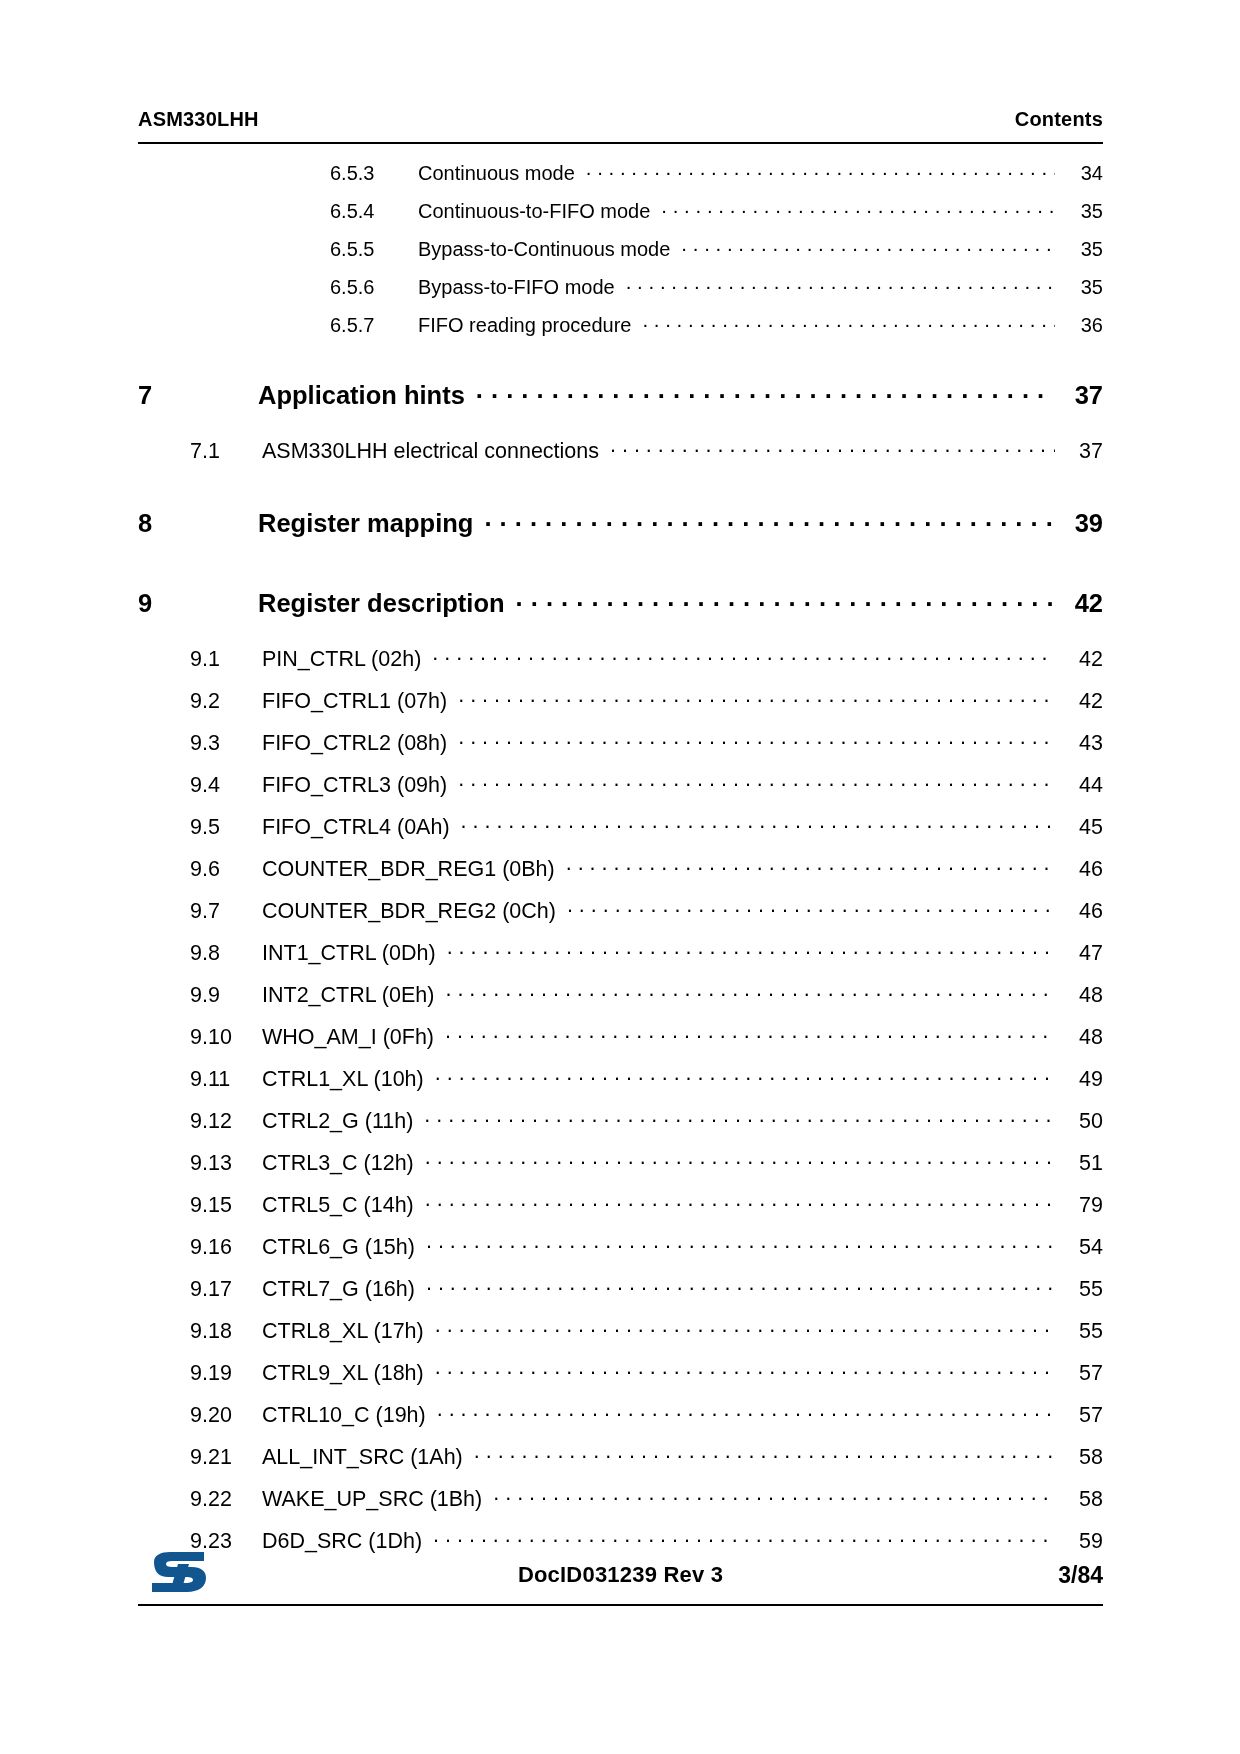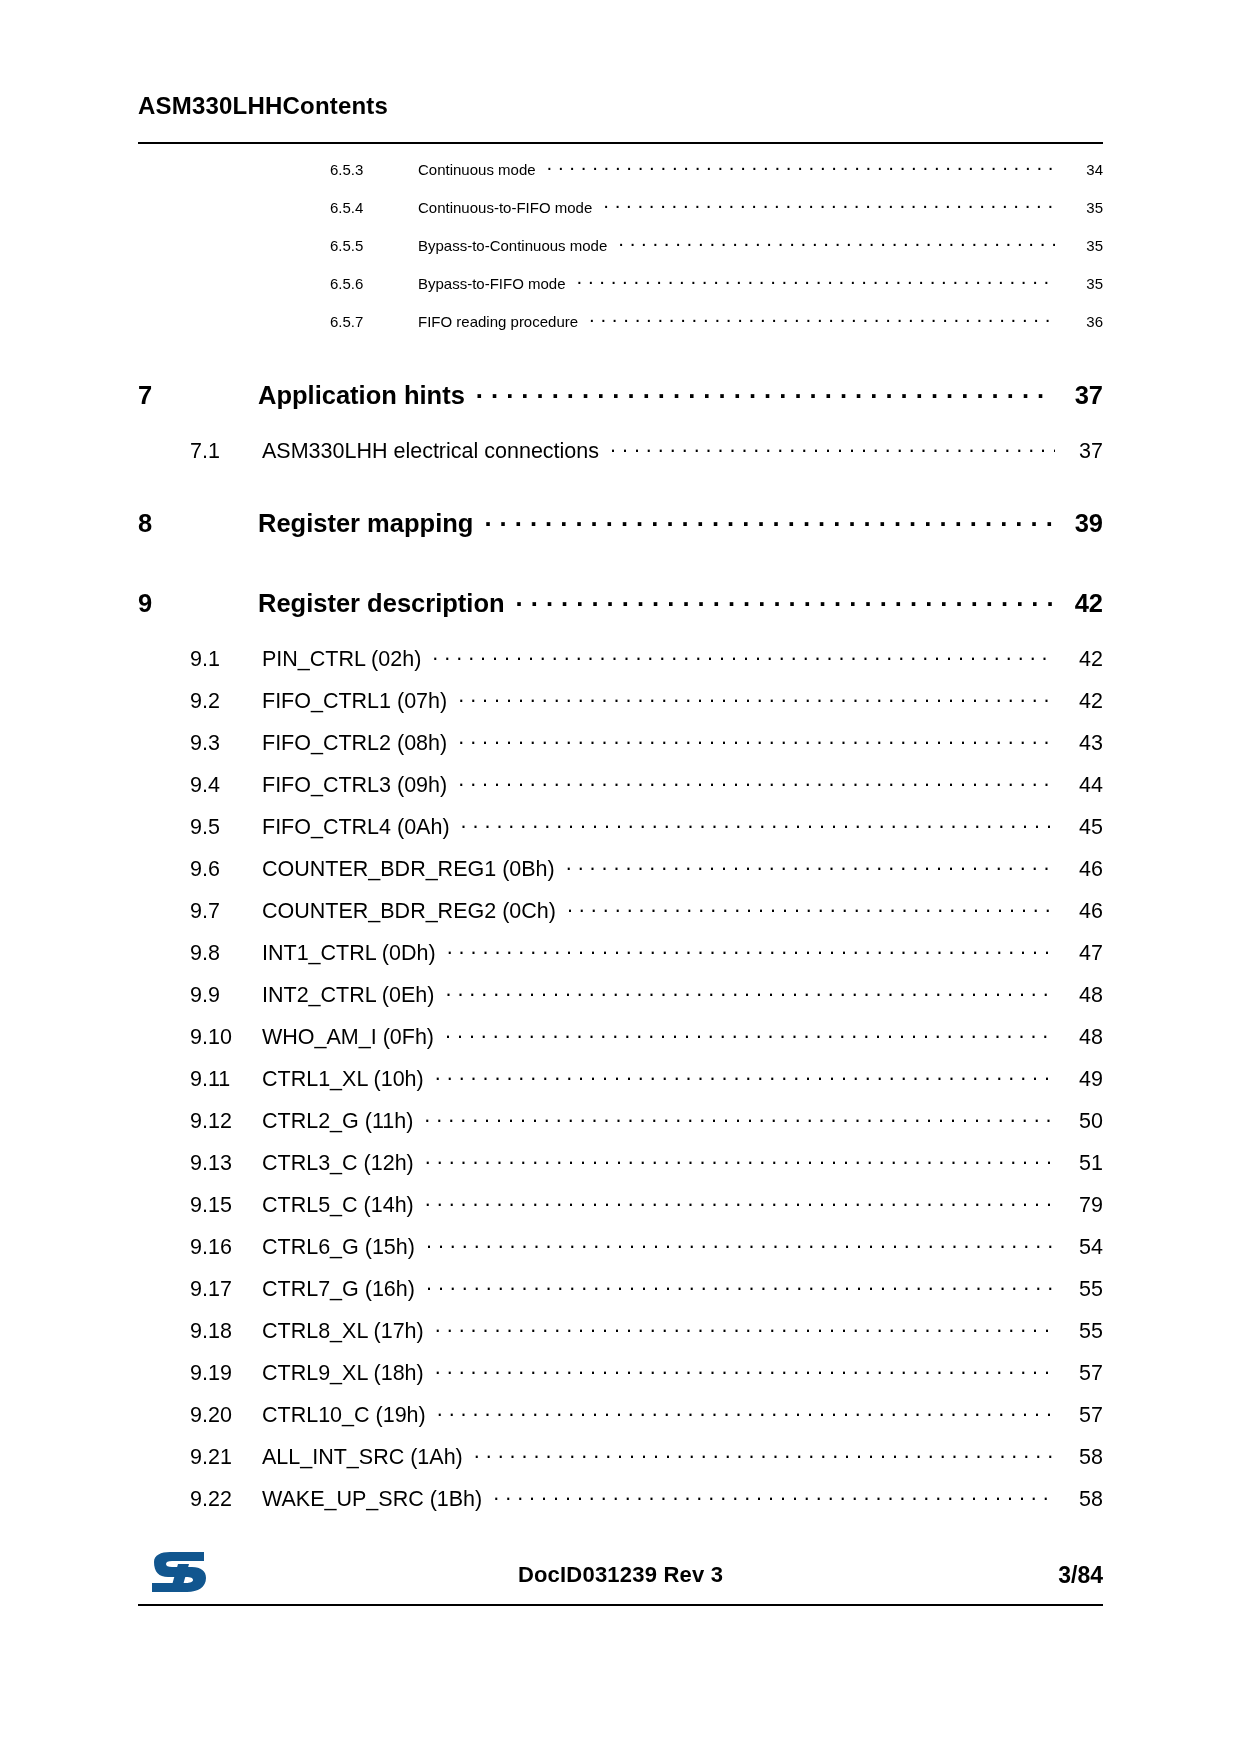--- a/index.html
+++ b/index.html
@@ -20,26 +20,26 @@
     position: absolute;
     left: 0; top: 0;
     width: 1240px;
     height: 1754px;
   }
 
   
   .header {
     position: absolute;
     left: 138px;
-    top: 92px;
+    top: 108px;
     width: 965px;
     display: flex;
-    justify-content: flex-start;
+    justify-content: space-between;
     align-items: baseline;
-    font-size: 24px;
+    font-size: 20px;
     font-weight: bold;
     letter-spacing: 0.2px;
   }
   .header-rule {
     position: absolute;
     left: 138px;
     top: 142px;
     width: 965px;
     height: 2px;
     background: #000000;
@@ -82,21 +82,21 @@
     letter-spacing: 0px;
   }
   .pageno {
     flex: 0 0 auto;
     text-align: right;
     padding-left: 6px;
   }
 
   
   .lvl3 {
-    font-size: 15px;
+    font-size: 20px;
     height: 38px;
   }
   .lvl3 .num   { width: 88px; margin-left: 192px; }
   .lvl3 .title { }
   .lvl3 .pageno{ width: 40px; }
   .lvl3 .leader::before { font-size: 20.5px; }
 
   
   .lvl2 {
     font-size: 21.5px;
@@ -348,20 +348,26 @@
         <span class="num">9.21</span>
         <span class="title">ALL_INT_SRC (1Ah)</span>
         <span class="leader"></span>
         <span class="pageno">58</span>
       </div>
       <div class="row lvl2">
         <span class="num">9.22</span>
         <span class="title">WAKE_UP_SRC (1Bh)</span>
         <span class="leader"></span>
         <span class="pageno">58</span>
+      </div>
+      <div class="row lvl2">
+        <span class="num">9.23</span>
+        <span class="title">D6D_SRC (1Dh)</span>
+        <span class="leader"></span>
+        <span class="pageno">59</span>
       </div>
     </div>
 
   <div class="footer">
     <span class="st-logo">
       <svg viewBox="0 0 62 44" width="62" height="44" aria-hidden="true">
         <path d="M6 12 C6 5, 13 2, 22 2 L56 2 L56 11 L24 11 C20 11, 18 12, 18 14 C18 16, 20 17, 24 17 L44 17 C53 17, 58 21, 58 28 C58 37, 50 42, 39 42 L4 42 L4 33 L38 33 C42 33, 45 32, 45 30 C45 28, 43 27, 38 27 L20 27 C11 27, 6 22, 6 12 Z" fill="#11568f"></path>
         <path d="M30 14 L41 14 L33 42 L22 42 Z" fill="#11568f"></path>
       </svg>
     </span>

